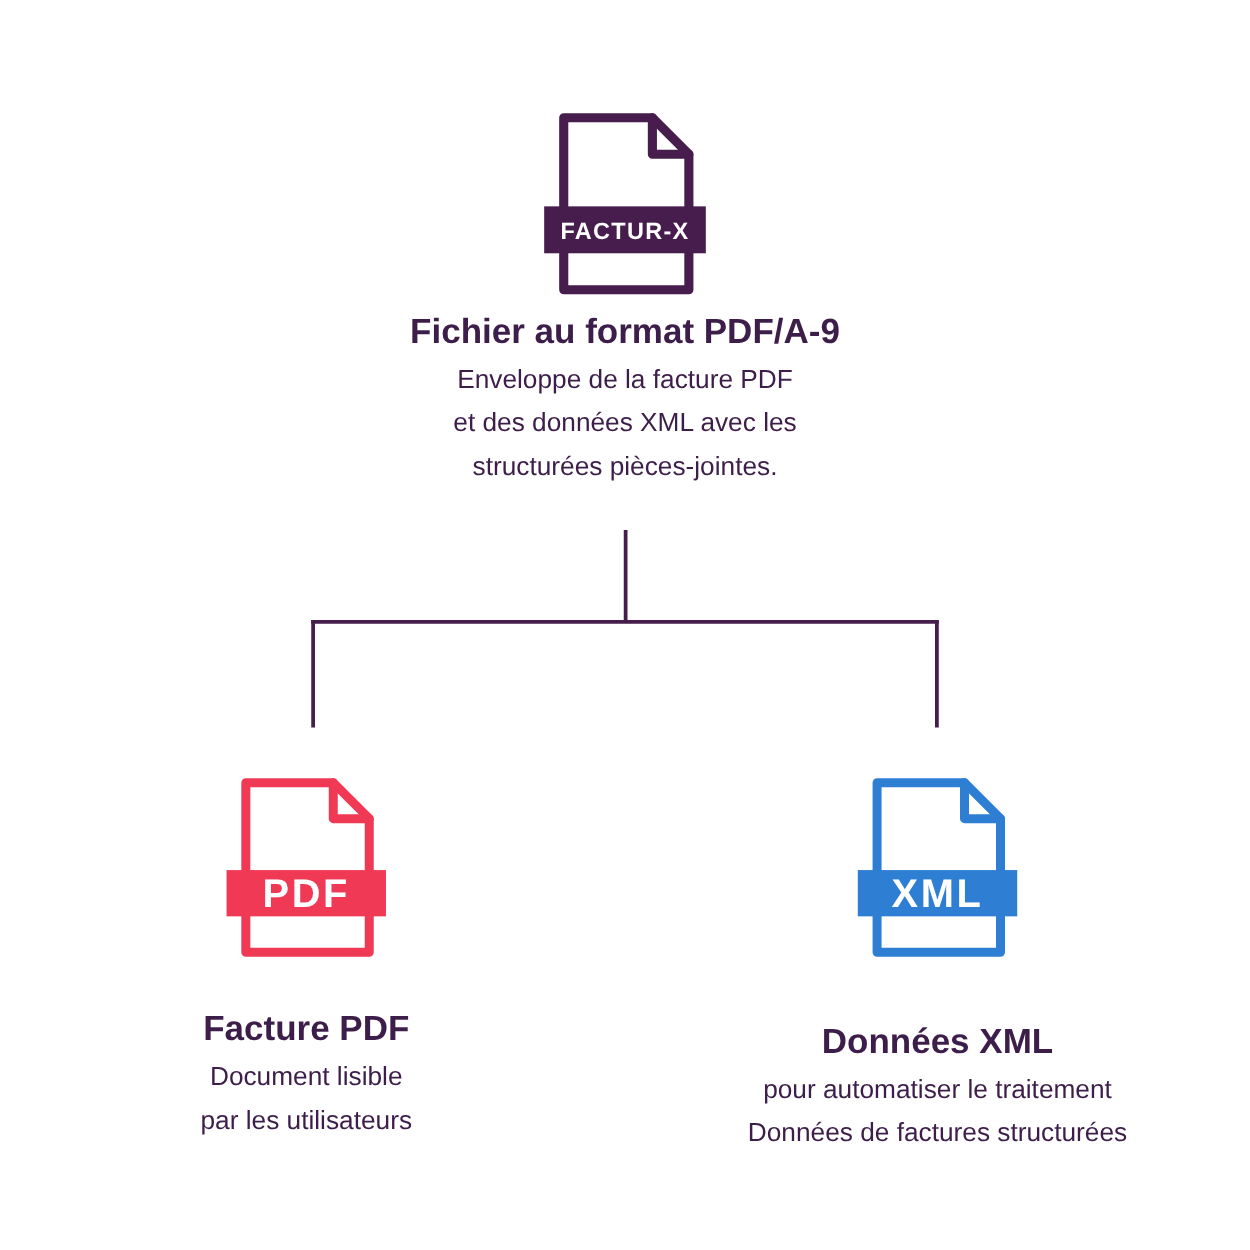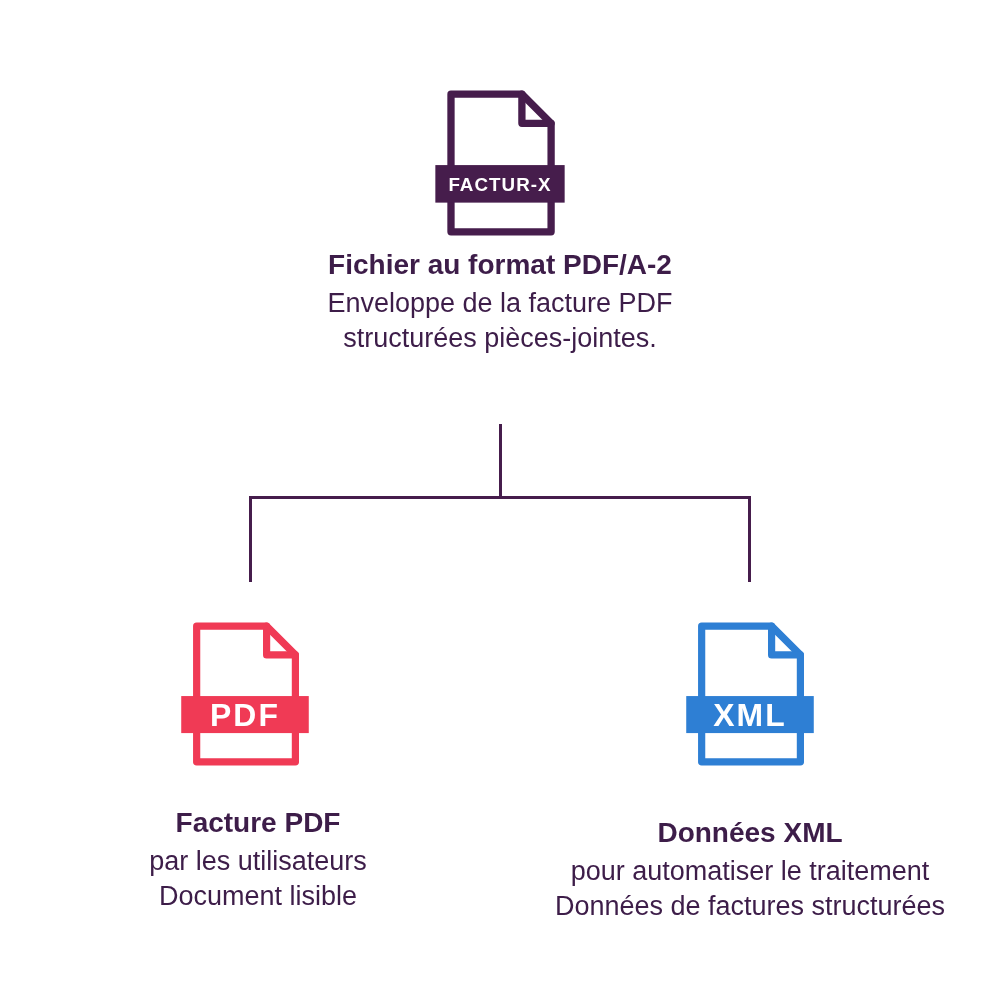--- a/index.html
+++ b/index.html
@@ -14,57 +14,58 @@
     font-family:"Liberation Sans",sans-serif;color:var(--text);overflow:hidden;padding-left:44px;
   }
   .file-svg{position:absolute;display:block;}
   .doc-body{fill:#ffffff;stroke-width:7;stroke-linejoin:round;stroke-linecap:round;}
   .doc-fold{fill:none;stroke-width:7;stroke-linejoin:round;stroke-linecap:round;}
   .band-text{fill:#ffffff;font-weight:700;text-anchor:middle;font-family:"Liberation Sans",sans-serif;}
   .badge-small{font-size:18px;letter-spacing:1px;}
   .badge-large{font-size:31px;letter-spacing:2px;}
   .node-text{position:absolute;text-align:center;}
   .node-title{font-weight:700;font-size:28px;line-height:34px;margin-bottom:4px;}
-  .node-desc{font-size:27px;line-height:35px;}
+  .node-desc{font-size:21px;line-height:35px;}
   .line{position:absolute;background:var(--purple);}
 </style>
 </head>
 <body>
 
 <div class="canvas">
 
   <svg class="file-svg" style="left:432px;top:90px;" width="136" height="146" viewBox="0 0 130 140">
     <path class="doc-body" d="M18 4 L86 4 L114 32 L114 136 L18 136 Z" stroke="#461D4C"></path>
     <path class="doc-fold" d="M86 4 L86 32 L114 32" stroke="#461D4C"></path>
     <rect x="3" y="72" width="124" height="36" fill="#461D4C"></rect>
     <text class="band-text badge-small" x="65" y="97">FACTUR-X</text>
   </svg>
 
   <div class="node-text" style="left:240px;top:248px;width:520px;">
-    <div class="node-title">Fichier au format PDF/A-2</div>
+    <div class="node-title">Fichier au format PDF/A-9</div>
     <div class="node-desc">Enveloppe de la facture PDF</div>
+    <div class="node-desc">et des données XML avec les</div>
     <div class="node-desc">structurées pièces-jointes.</div>
   </div>
 
   <div class="line" style="left:499px;top:424px;width:3px;height:74px;"></div>
   <div class="line" style="left:249px;top:496px;width:502px;height:3px;"></div>
   <div class="line" style="left:249px;top:496px;width:3px;height:86px;"></div>
   <div class="line" style="left:748px;top:496px;width:3px;height:86px;"></div>
 
   <svg class="file-svg" style="left:176px;top:622px;" width="138" height="144" viewBox="0 0 130 140">
     <path class="doc-body" d="M18 4 L86 4 L114 32 L114 136 L18 136 Z" stroke="#F03A55"></path>
     <path class="doc-fold" d="M86 4 L86 32 L114 32" stroke="#F03A55"></path>
     <rect x="3" y="72" width="124" height="36" fill="#F03A55"></rect>
     <text class="band-text badge-large" x="65" y="101">PDF</text>
   </svg>
 
-  <div class="node-text" style="left:88px;top:806px;width:340px;">
+  <div class="node-text" style="left:75px;top:806px;width:340px;">
     <div class="node-title">Facture PDF</div>
+    <div class="node-desc">Document lisible</div>
     <div class="node-desc">par les utilisateurs</div>
-    <div class="node-desc">Document lisible</div>
   </div>
 
   <svg class="file-svg" style="left:681px;top:622px;" width="138" height="144" viewBox="0 0 130 140">
     <path class="doc-body" d="M18 4 L86 4 L114 32 L114 136 L18 136 Z" stroke="#2E7FD4"></path>
     <path class="doc-fold" d="M86 4 L86 32 L114 32" stroke="#2E7FD4"></path>
     <rect x="3" y="72" width="124" height="36" fill="#2E7FD4"></rect>
     <text class="band-text badge-large" x="65" y="101">XML</text>
   </svg>
 
   <div class="node-text" style="left:500px;top:800px;width:500px;margin-top:16px;">

